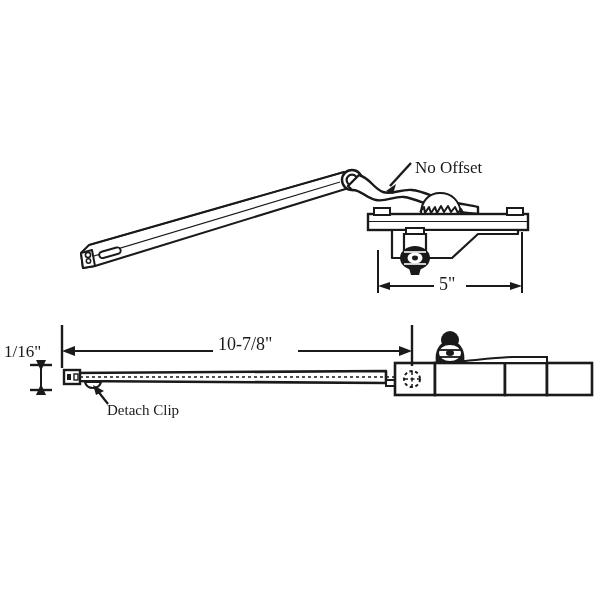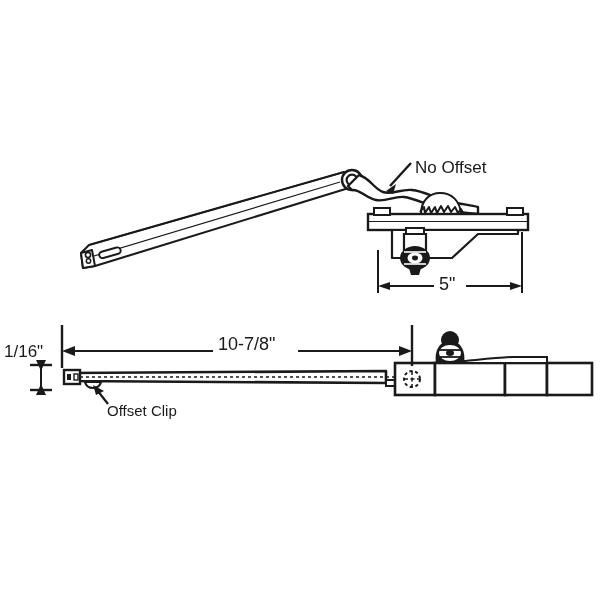--- a/index.html
+++ b/index.html
@@ -19,21 +19,21 @@
     position: absolute;
     left: 0;
     top: 0;
     width: 600px;
     height: 600px;
     display: block;
   }
   .lbl {
     position: absolute;
     color: #1a1a1a;
-    font-family: Liberation Sans, sans-serif;
+    font-family: Liberation Serif, serif;
     white-space: nowrap;
     line-height: 1;
     user-select: none;
   }
   #label-no-offset {
     left: 415px;
     top: 159px;
     font-size: 17px;
   }
   #label-five-inch {
@@ -220,15 +220,15 @@
   </svg>
 
   <div class="lbl" id="label-no-offset">No Offset</div>
 
   <div class="lbl" id="label-five-inch">5"</div>
 
   <div class="lbl" id="label-overall-length">10-7/8"</div>
 
   <div class="lbl" id="label-sixteenth">1/16"</div>
 
-  <div class="lbl" id="label-detach-clip">Offset Clip</div>
+  <div class="lbl" id="label-detach-clip">Detach Clip</div>
 
 </div>
 
 </body></html>

